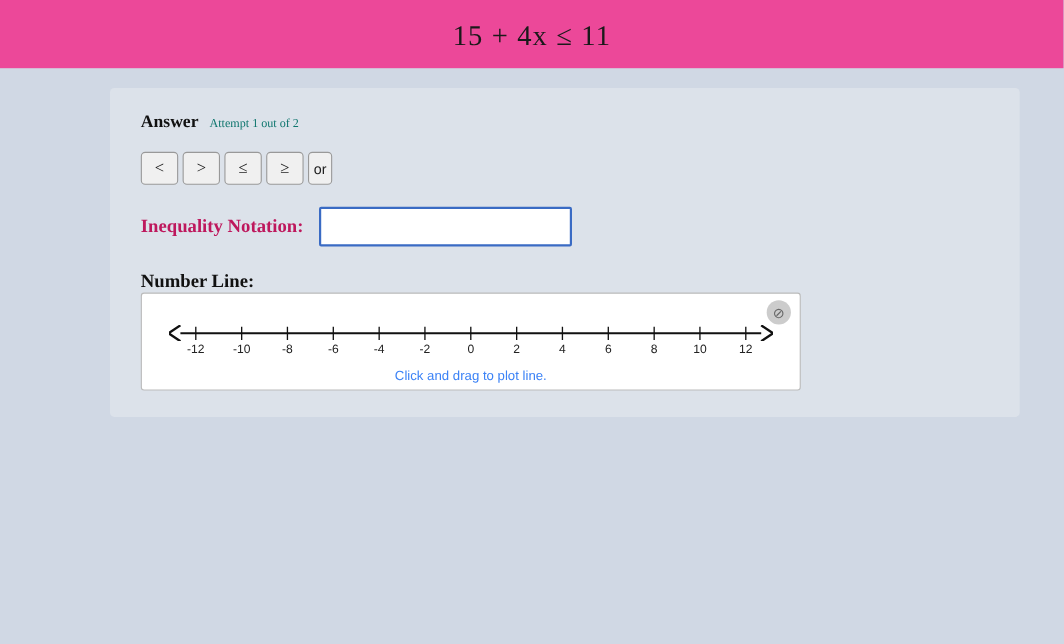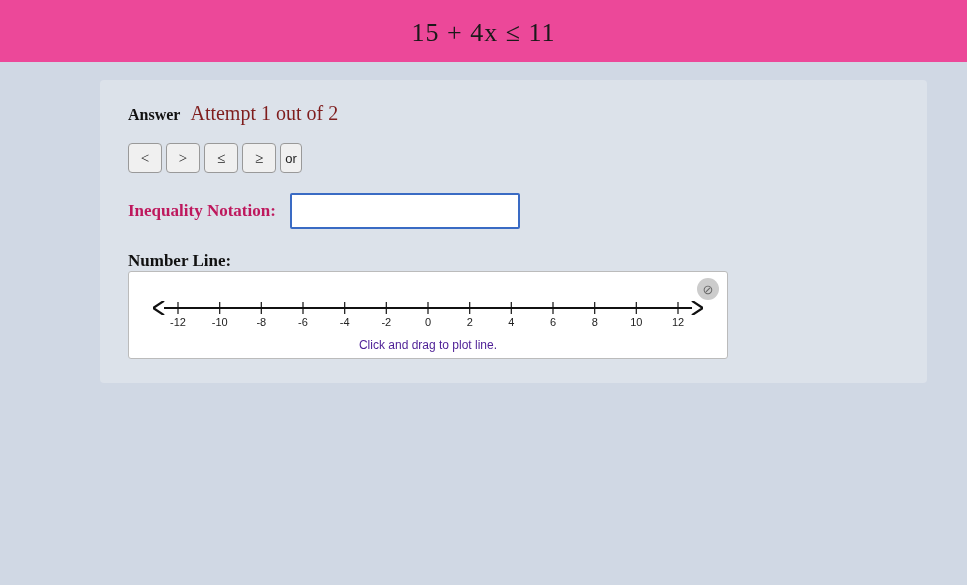--- a/index.html
+++ b/index.html
@@ -40,22 +40,22 @@
       margin-bottom: 18px;
     }
 
     .answer-label {
       font-weight: bold;
       font-size: 16px;
       color: #111;
     }
 
     .attempt-text {
-      font-size: 20px;
-      color: #7f1d1d;
+      font-size: 11px;
+      color: #0f766e;
     }
 
     .symbol-buttons {
       display: flex;
       gap: 4px;
       margin-bottom: 20px;
     }
 
     .sym-btn {
       width: 34px;
@@ -138,21 +138,21 @@
     }
 
     .nl-svg {
       width: 100%;
       height: 50px;
     }
 
     .nl-caption {
       text-align: center;
       font-size: 12px;
-      color: #4c1d95;
+      color: #3b82f6;
       font-family: sans-serif;
       margin-top: 2px;
     }
   </style>
 </head>
 <body>
 
 <div class="top-area">
   <div class="equation">15 + 4x ≤ 11</div>
 </div>

